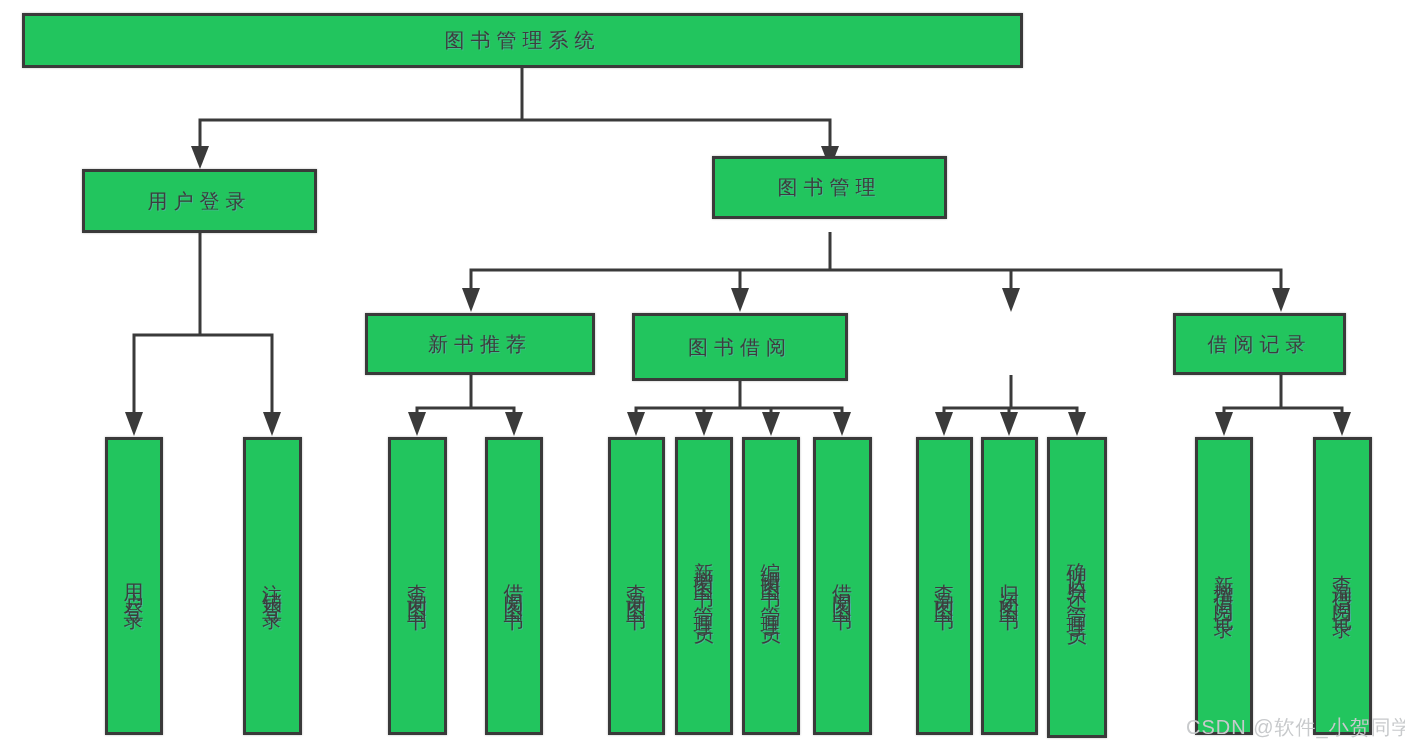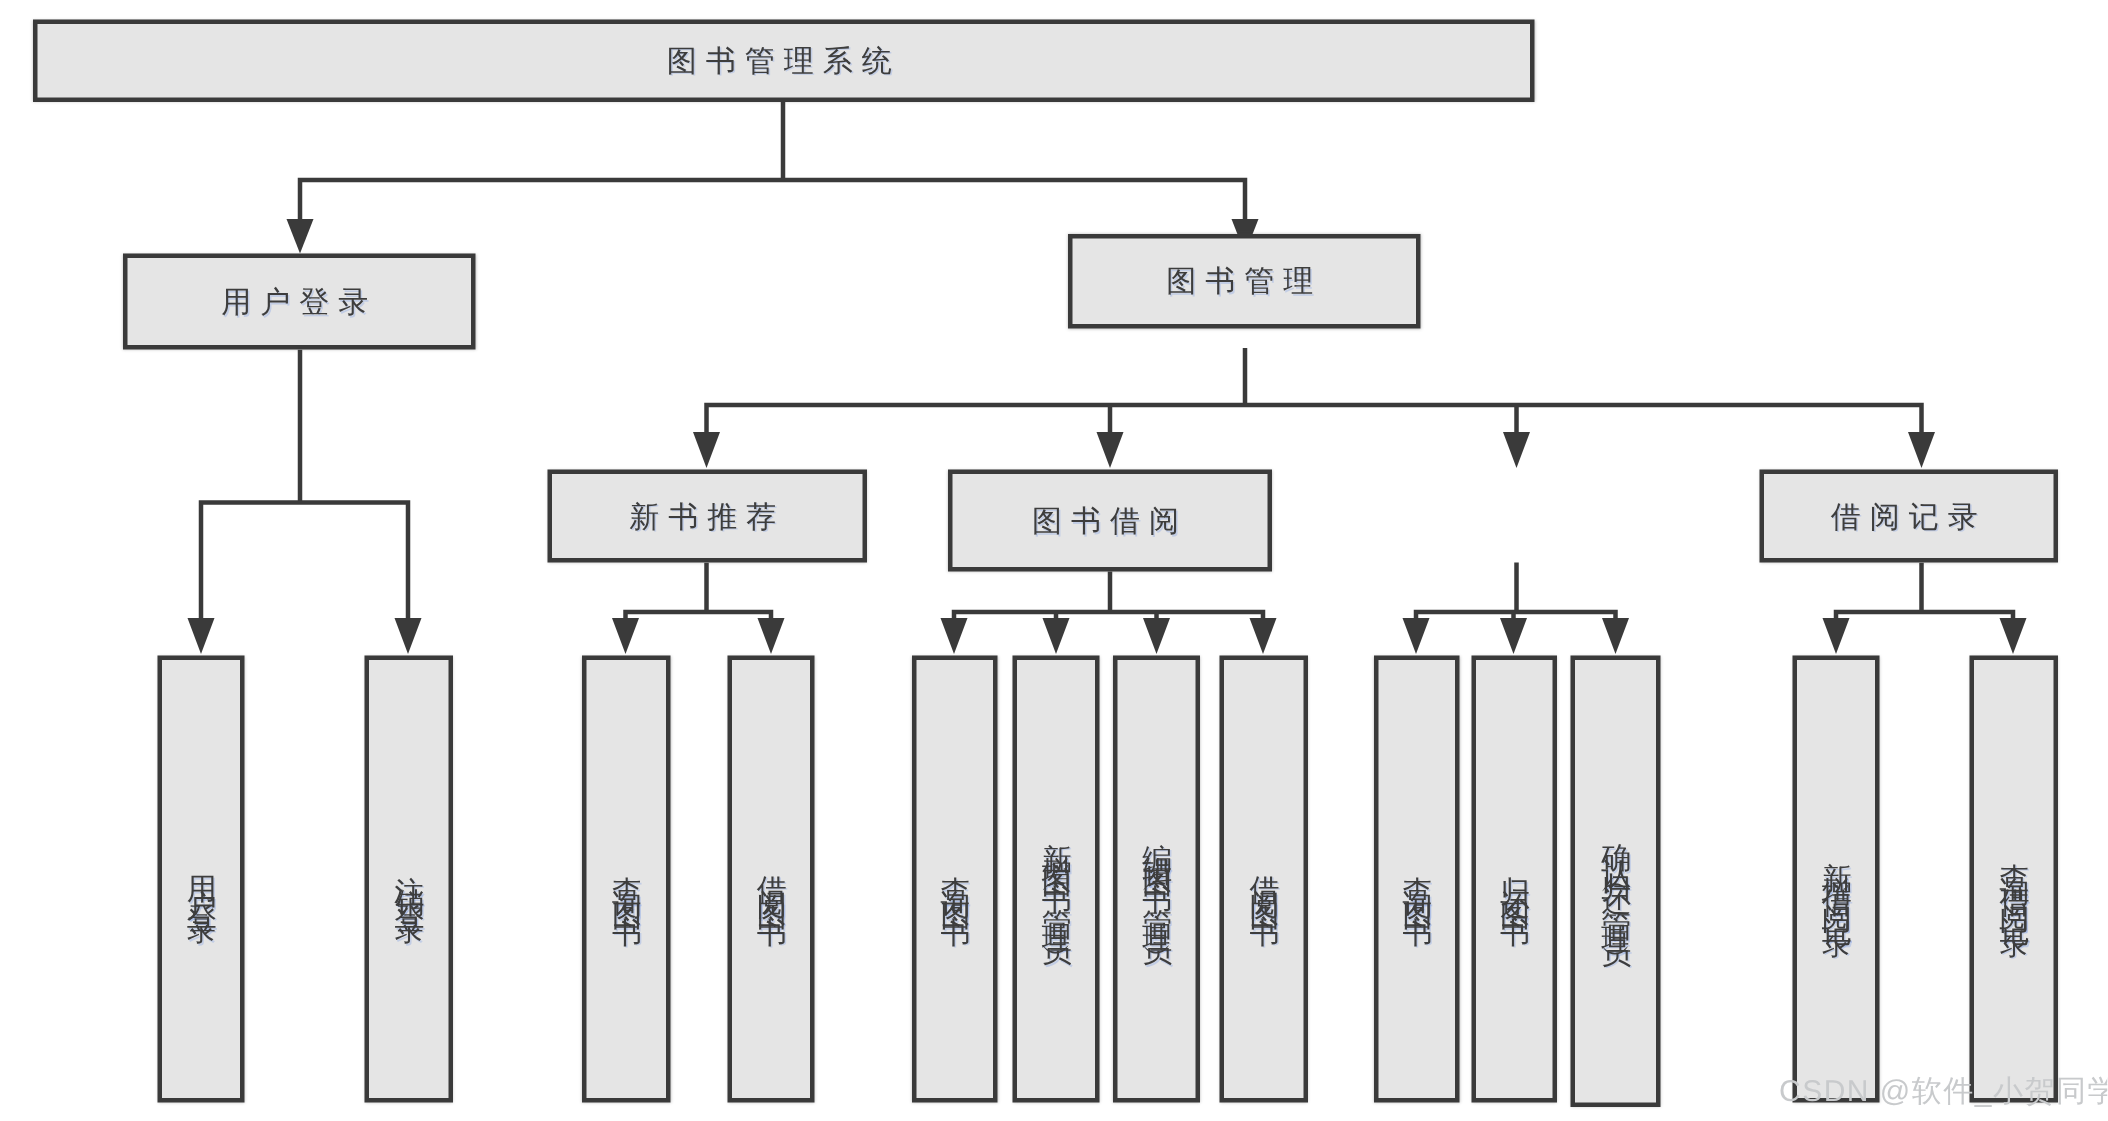--- a/index.html
+++ b/index.html
@@ -18,21 +18,21 @@
   .connectors {
     position: absolute;
     left: 0; top: 0;
     width: 1405px;
     height: 747px;
   }
   .node {
     position: absolute;
     box-sizing: border-box;
     border: 3px solid #3a3a3a;
-    background: #e5e5e5;
+    background: #22c55e;
     display: flex;
     align-items: center;
     justify-content: center;
     color: #3d3d3d;
     font-size: 20px;
     box-shadow: 0 0 2px rgba(60,60,60,0.35);
   }
   .node span {
     text-shadow: 1px 1px 0 rgba(130,160,230,0.35);
   }
@@ -107,27 +107,27 @@
     <span>图书管理系统</span>
   </div>
 
   <div class="node h" style="left:82px;top:169px;width:235px;height:64px">
     <span>用户登录</span>
   </div>
   <div class="node h" style="left:712px;top:156px;width:235px;height:63px">
     <span>图书管理</span>
   </div>
 
-  <div class="node h" style="left:365px;top:313px;width:213px;height:62px">
+  <div class="node h" style="left:365px;top:313px;width:230px;height:62px">
     <span>新书推荐</span>
   </div>
   <div class="node h" style="left:632px;top:313px;width:216px;height:68px">
     <span>图书借阅</span>
   </div>
-  <div class="node h" style="left:1173px;top:313px;width:199px;height:62px">
+  <div class="node h" style="left:1173px;top:313px;width:173px;height:62px">
     <span>借阅记录</span>
   </div>
 
   <div class="node v" style="left:105px;top:437px;width:58px;height:298px">
     <span>用户登录</span>
   </div>
   <div class="node v" style="left:243px;top:437px;width:59px;height:298px">
     <span>注销登录</span>
   </div>
 

